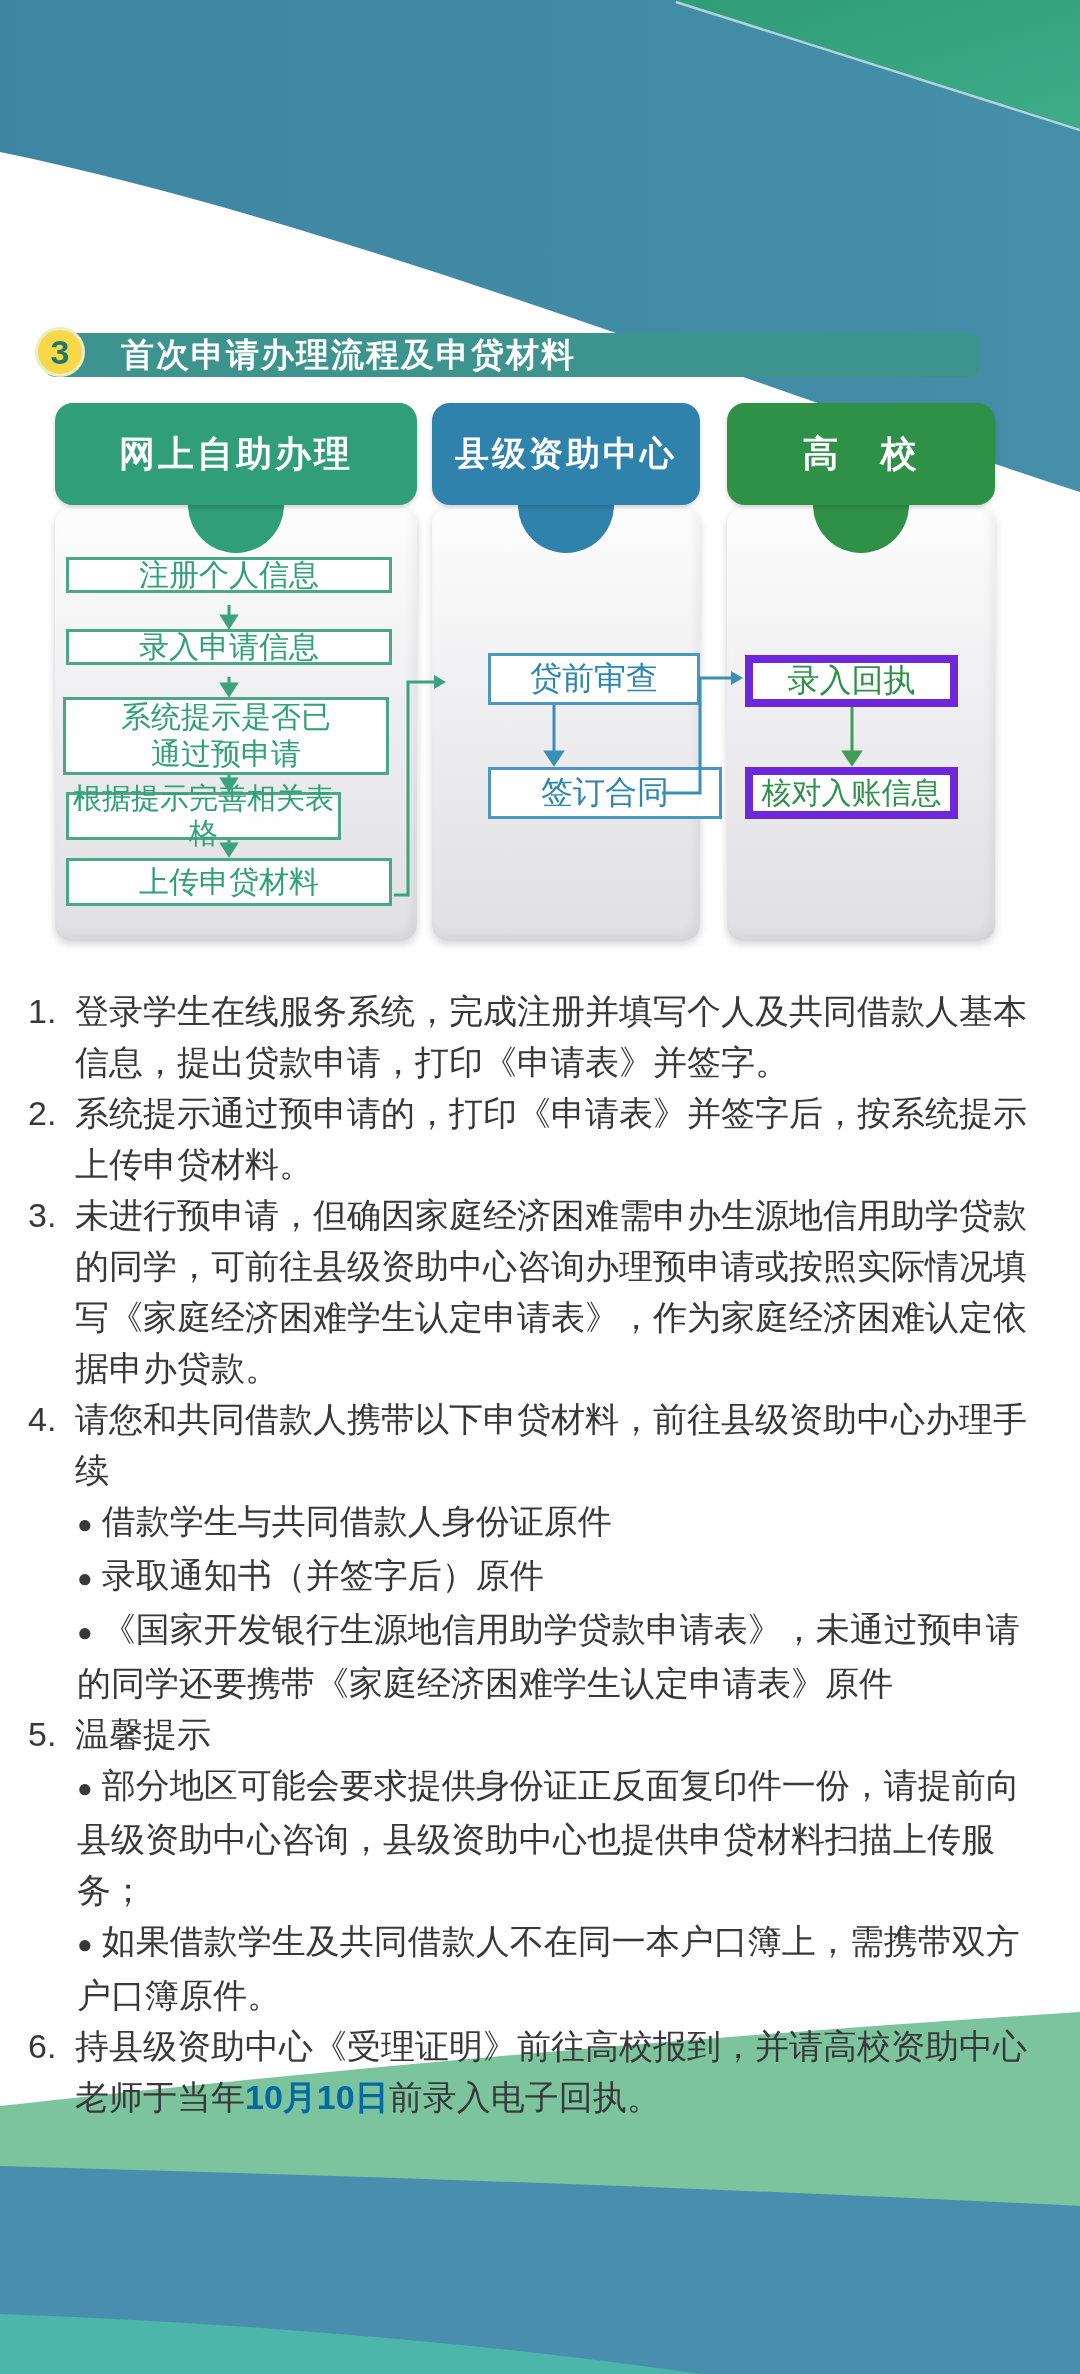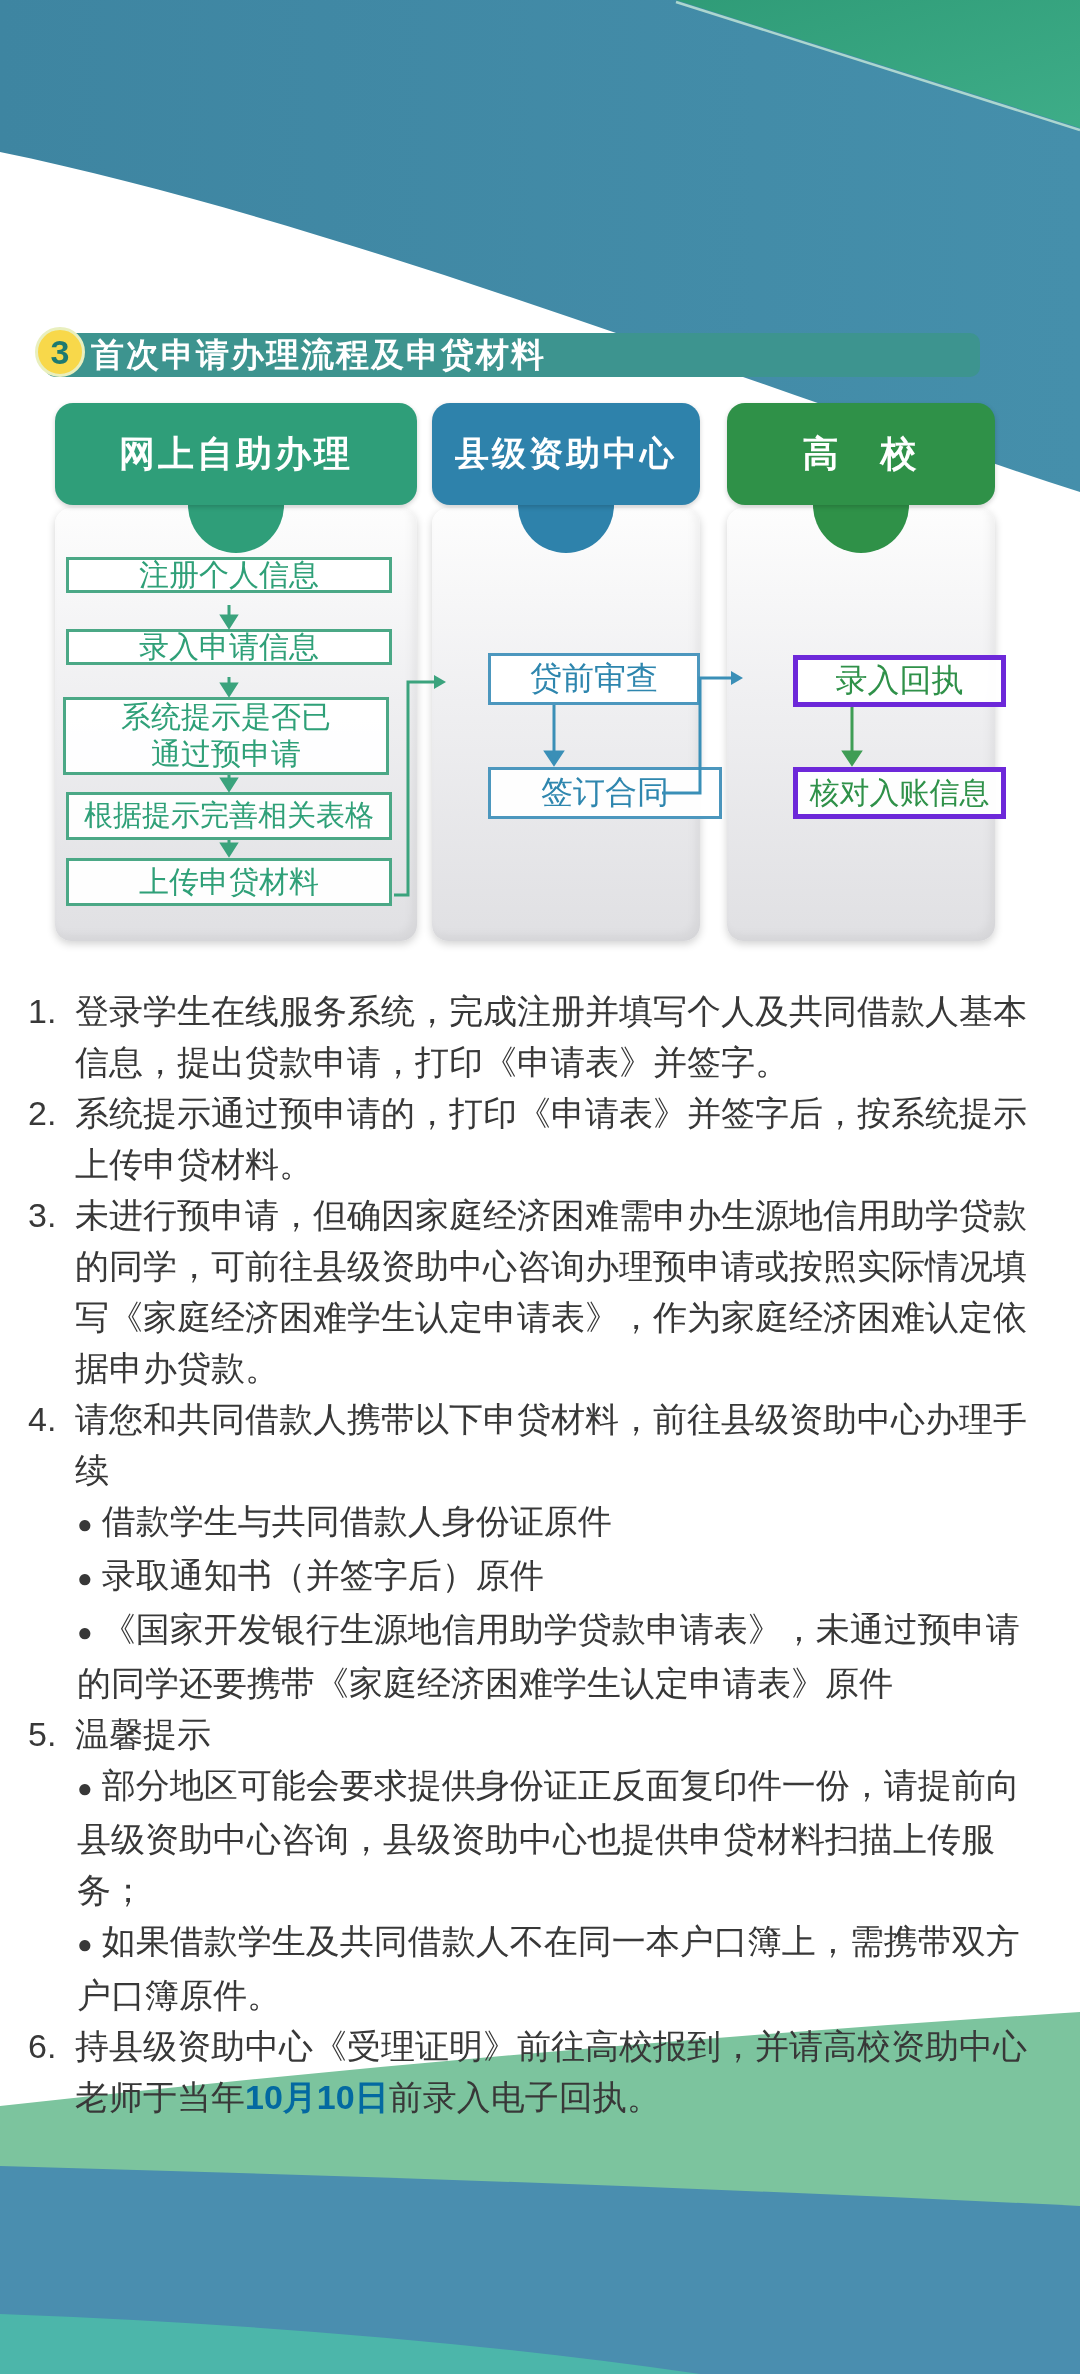--- a/index.html
+++ b/index.html
@@ -14,21 +14,21 @@
     position:absolute;left:45px;top:333px;width:935px;height:44px;
     background:#3D948F;border-radius:10px;z-index:3;
   }
   .section-badge{
     position:absolute;left:-10px;top:-6px;width:50px;height:50px;border-radius:50%;
     background:#F8D84A;border:3px solid #E9EFBE;box-sizing:border-box;
     color:#1E7A70;font-weight:bold;font-size:34px;
     display:flex;align-items:center;justify-content:center;
   }
   .section-title{
-    position:absolute;left:46px;top:0;height:44px;display:flex;align-items:center;
+    position:absolute;left:76px;top:0;height:44px;display:flex;align-items:center;
     color:#ffffff;font-weight:bold;font-size:33px;letter-spacing:2px;
   }
   
   .col{position:absolute;top:403px;height:538px;z-index:2;}
   .card{
     position:absolute;left:0;top:105px;right:0;bottom:0;border-radius:16px;
     background:linear-gradient(180deg,#fdfdfd 0%,#efeff1 45%,#e0e0e3 100%);
     box-shadow:0 3px 8px rgba(0,0,0,.18), inset -5px -6px 10px rgba(0,0,0,.05);
   }
   .bump{position:absolute;top:54px;width:96px;height:96px;border-radius:50%;}
@@ -38,21 +38,21 @@
     color:#fff;font-weight:bold;font-size:36px;letter-spacing:3px;
     box-shadow:0 2px 5px rgba(0,0,0,.18);
   }
   .fbox{
     position:absolute;background:rgba(255,255,255,.95);box-sizing:border-box;
     display:flex;align-items:center;justify-content:center;text-align:center;
     font-size:30px;line-height:1.22;white-space:pre-line;font-weight:500;
   }
   .fbox.g{border:3px solid #4BA886;color:#2FA078;}
   .fbox.b{border:3px solid #4C97BE;color:#2E86AE;margin-left:40px;}
-  .fbox.d{border:5px solid #6d28d9;color:#2F9149;margin-left:48px;}
+  .fbox.d{border:8px solid #6d28d9;color:#2F9149;}
   #connectors{position:absolute;left:0;top:0;z-index:4;pointer-events:none;}
   
   .instructions{
     position:absolute;left:28px;top:986px;width:1002px;z-index:3;
     color:#383838;font-size:34px;line-height:51px;
   }
   .item{position:relative;padding-left:47px;}
   .item .num{position:absolute;left:0;top:0;}
   .bullet{position:relative;padding-left:49px;}
   .bullet .dot{margin-right:9px;font-size:26px;}
@@ -96,21 +96,21 @@
   <div class="fbox g" style="left:11px;width:326px;top:154px;height:36px;">
     <span>注册个人信息</span>
   </div>
   <div class="fbox g" style="left:11px;width:326px;top:226px;height:36px;">
     <span>录入申请信息</span>
   </div>
   <div class="fbox g" style="left:8px;width:326px;top:294px;height:78px;">
     <span>系统提示是否已
 通过预申请</span>
   </div>
-  <div class="fbox g" style="left:11px;width:326px;top:389px;height:48px;font-size:29px;">
+  <div class="fbox g" style="left:11px;width:275px;top:389px;height:48px;font-size:29px;">
     <span>根据提示完善相关表格</span>
   </div>
   <div class="fbox g" style="left:11px;width:326px;top:455px;height:48px;">
     <span>上传申贷材料</span>
   </div>
 </div>
 
 <div class="col" style="left:432px;width:268px;">
   <div class="card"></div>
   <div class="bump" style="left:86px;background:#2E82AB;"></div>

